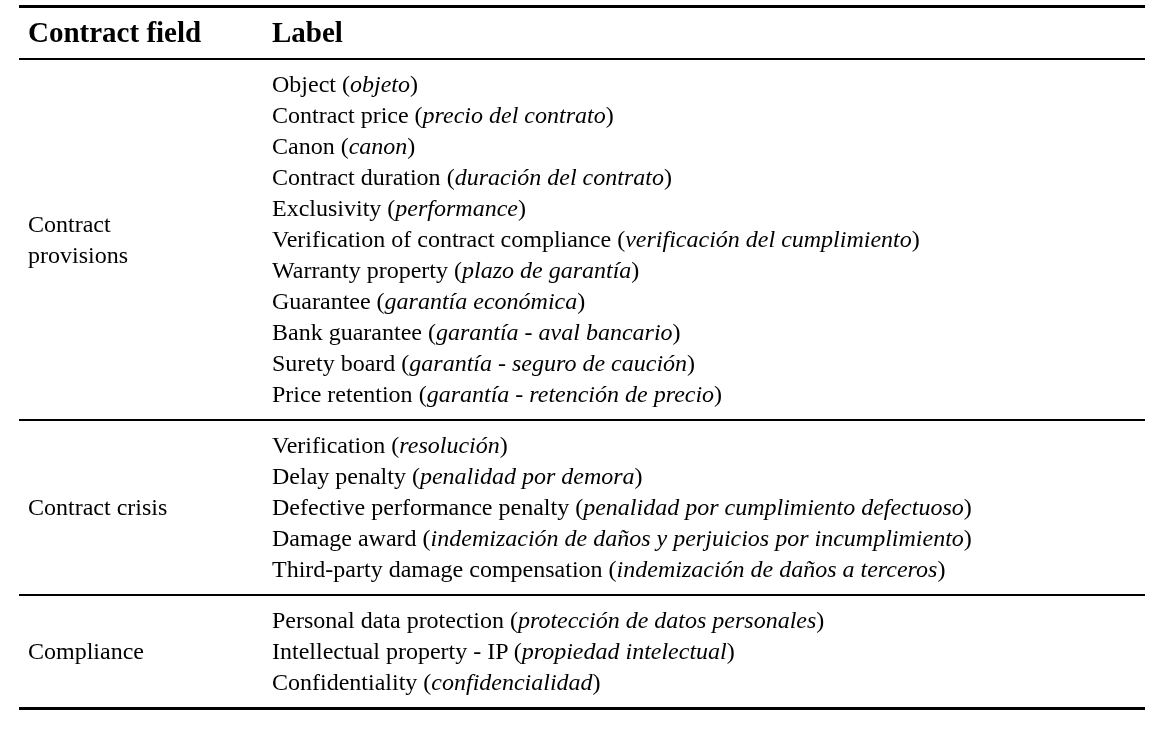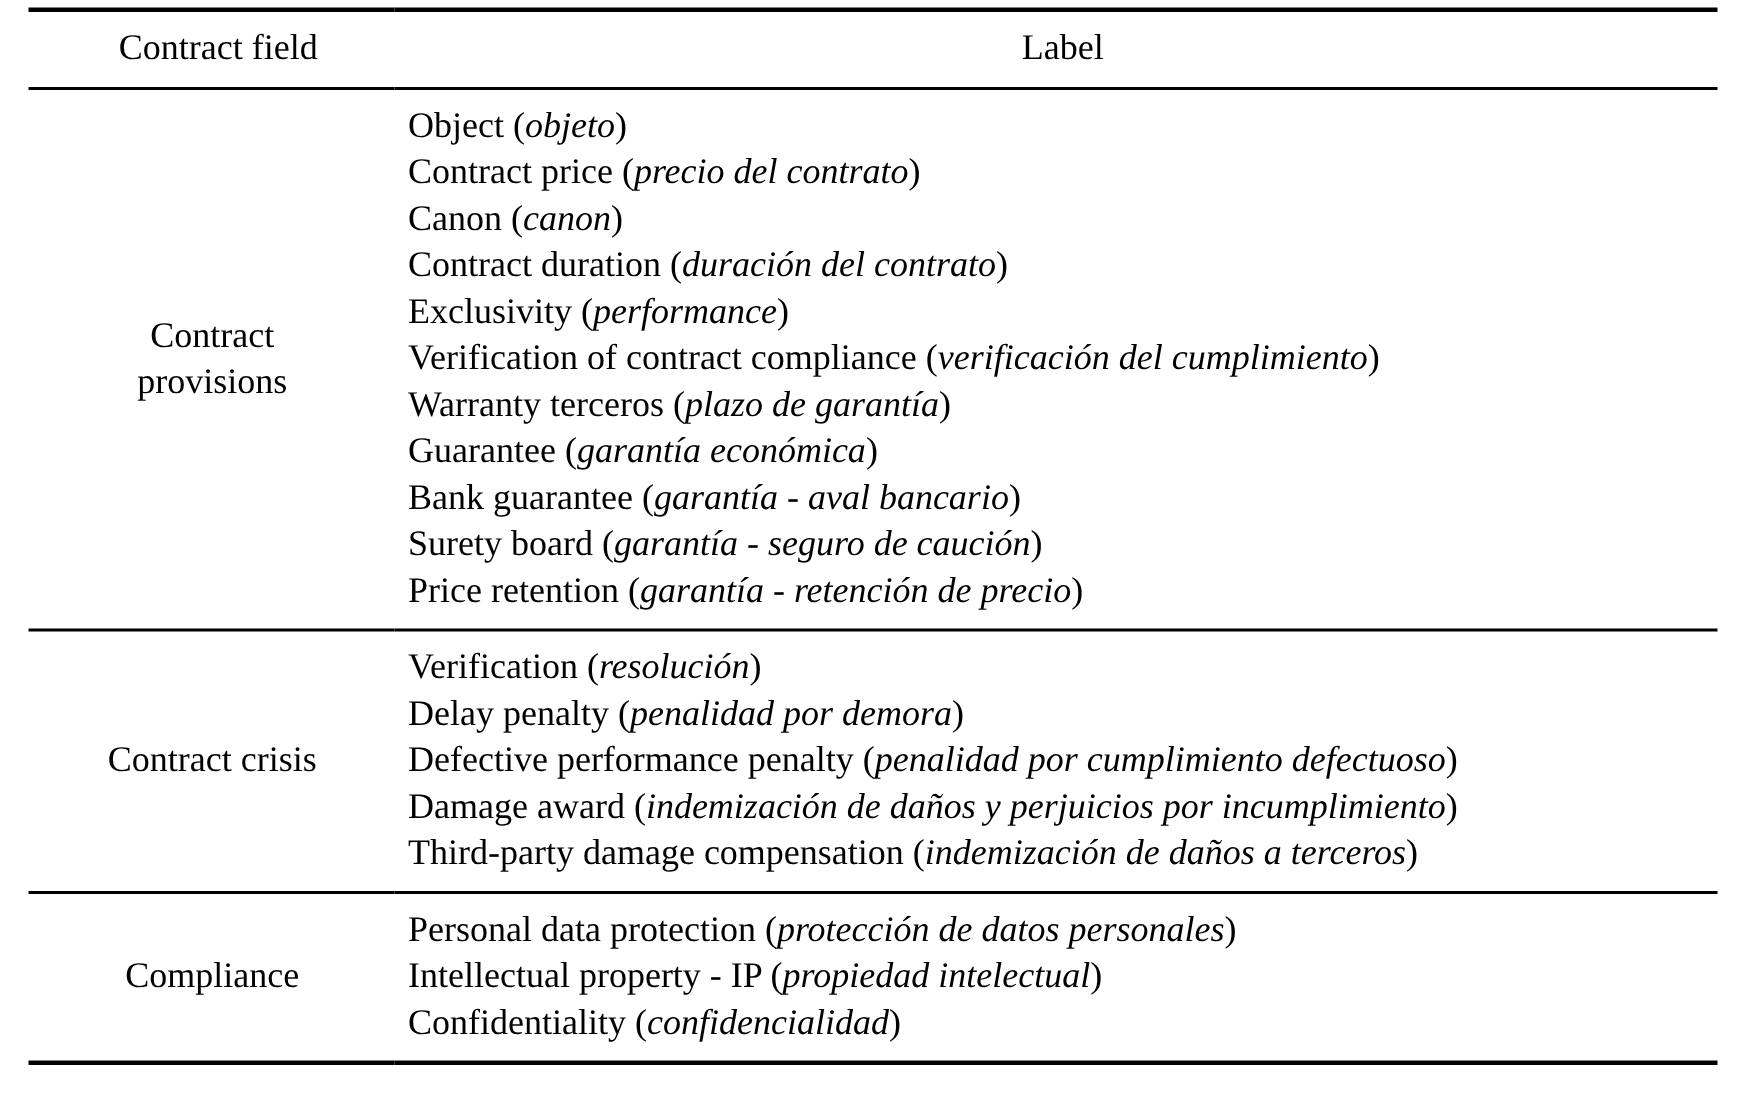--- a/index.html
+++ b/index.html
@@ -33,40 +33,39 @@
   col.c-field { width: 244px; }
   col.c-label { width: 882px; }
 
   
   .rule-top    { border-top: 3px solid #000; }
   .rule-mid    { border-top: 2px solid #000; }
   .rule-sep    { border-top: 2px solid #000; }
   .rule-bottom { border-bottom: 3px solid #000; }
 
   thead th {
-    text-align: center;
-    font-weight: normal;
-    font-size: 24px;
+    text-align: left;
+    font-weight: bold;
+    font-size: 29px;
     line-height: 31px;
     padding: 9px 0 10px 9px;
     vertical-align: baseline;
   }
 
   tbody td {
     font-size: 24px;
     line-height: 31px;
     padding: 0;
     vertical-align: middle;
   }
 
   td.field-cell {
     padding-left: 9px;
     padding-right: 8px;
     vertical-align: middle;
-    text-align: center;
   }
 
   td.label-cell {
     padding-left: 9px;
   }
 
   .group-block {
     padding-top: 9px;
     padding-bottom: 9px;
   }
@@ -111,21 +110,21 @@
             </div>
           </td>
           <td class="label-cell">
             <div class="group-block">
               <div class="label-line"><span>Object</span> (<em class="es">objeto</em>)</div>
               <div class="label-line"><span>Contract price</span> (<em class="es">precio del contrato</em>)</div>
               <div class="label-line"><span>Canon</span> (<em class="es">canon</em>)</div>
               <div class="label-line"><span>Contract duration</span> (<em class="es">duración del contrato</em>)</div>
               <div class="label-line"><span>Exclusivity</span> (<em class="es">performance</em>)</div>
               <div class="label-line"><span>Verification of contract compliance</span> (<em class="es">verificación del cumplimiento</em>)</div>
-              <div class="label-line"><span>Warranty terceros</span> (<em class="es">plazo de garantía</em>)</div>
+              <div class="label-line"><span>Warranty property</span> (<em class="es">plazo de garantía</em>)</div>
               <div class="label-line"><span>Guarantee</span> (<em class="es">garantía económica</em>)</div>
               <div class="label-line"><span>Bank guarantee</span> (<em class="es">garantía - aval bancario</em>)</div>
               <div class="label-line"><span>Surety board</span> (<em class="es">garantía - seguro de caución</em>)</div>
               <div class="label-line"><span>Price retention</span> (<em class="es">garantía - retención de precio</em>)</div>
             </div>
           </td>
         </tr>
         <tr class="rule-sep">
           <td class="field-cell">
             <div class="field-name">

